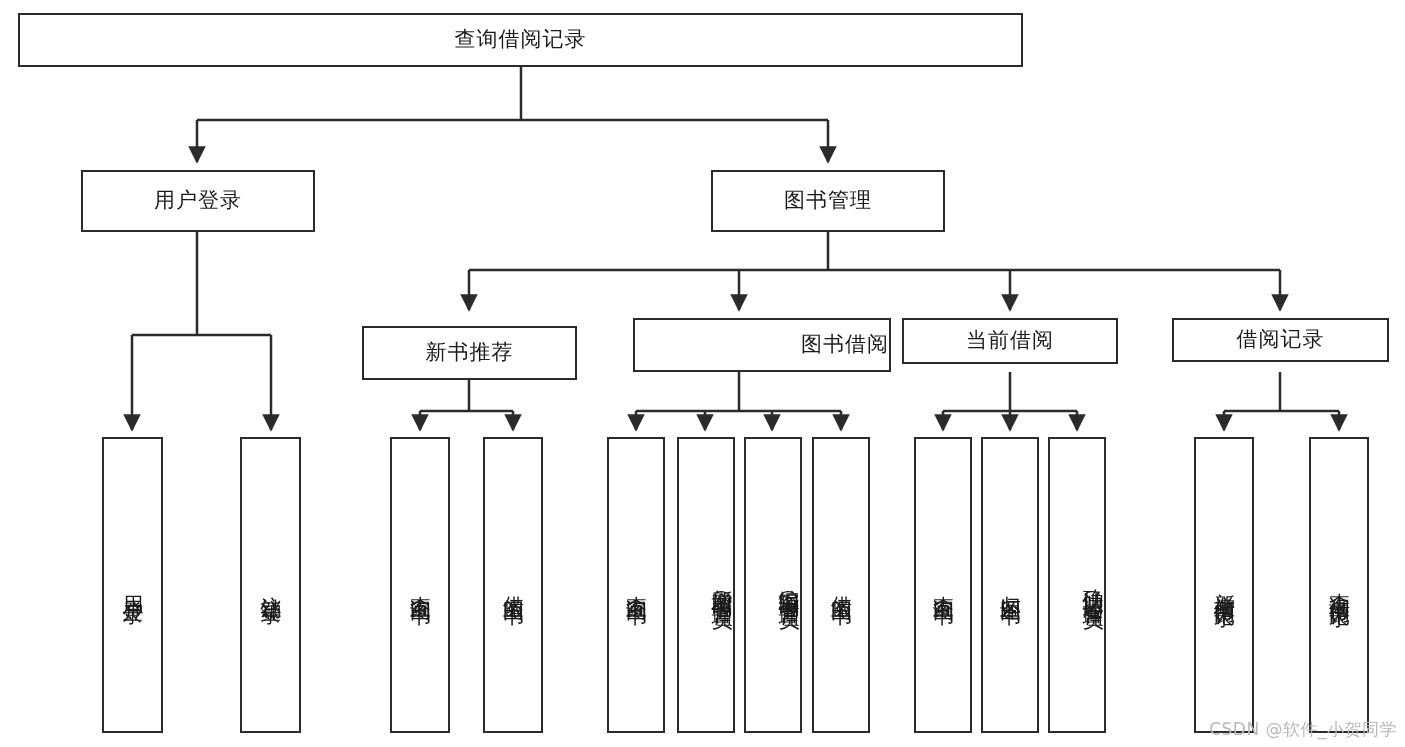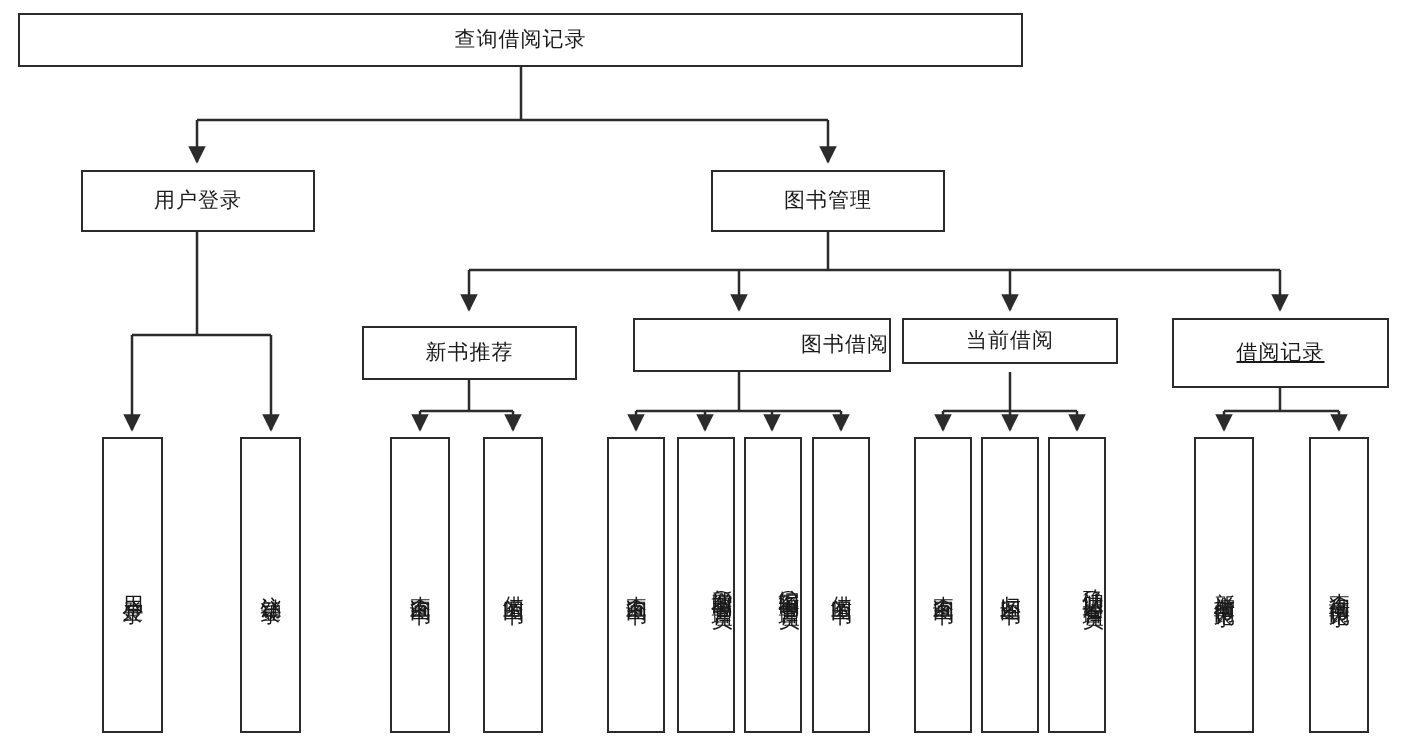--- a/index.html
+++ b/index.html
@@ -134,21 +134,21 @@
 
   <div class="node horiz" style="left:362px; top:318px; width:215px; height:54px;margin-top:8px;">
     <span>新书推荐</span>
   </div>
   <div class="node horiz" style="left:633px; top:318px; width:258px; height:54px;justify-content:flex-end;">
     <span>图书借阅</span>
   </div>
   <div class="node horiz" style="left:902px; top:318px; width:216px; height:46px;">
     <span>当前借阅</span>
   </div>
-  <div class="node horiz" style="left:1172px; top:318px; width:217px; height:70px;text-decoration:underline;">
+  <div class="node horiz" style="left:1172px; top:318px; width:217px; height:44px;">
     <span>借阅记录</span>
   </div>
 
   <div class="node vert mid" style="left:102px; top:437px; width:61px; height:296px;">
     <span>用户登录</span>
   </div>
   <div class="node vert mid" style="left:240px; top:437px; width:61px; height:296px;">
     <span>注销登录</span>
   </div>
 
@@ -182,14 +182,15 @@
     <span>确认归还（管理员）</span>
   </div>
 
   <div class="node vert mid" style="left:1194px; top:437px; width:60px; height:296px;">
     <span>新增借阅记录</span>
   </div>
   <div class="node vert mid" style="left:1309px; top:437px; width:60px; height:296px;">
     <span>查询借阅记录</span>
   </div>
 
+  <div class="watermark">CSDN @软件_小贺同学</div>
 
 </div>
 
 </body></html>

